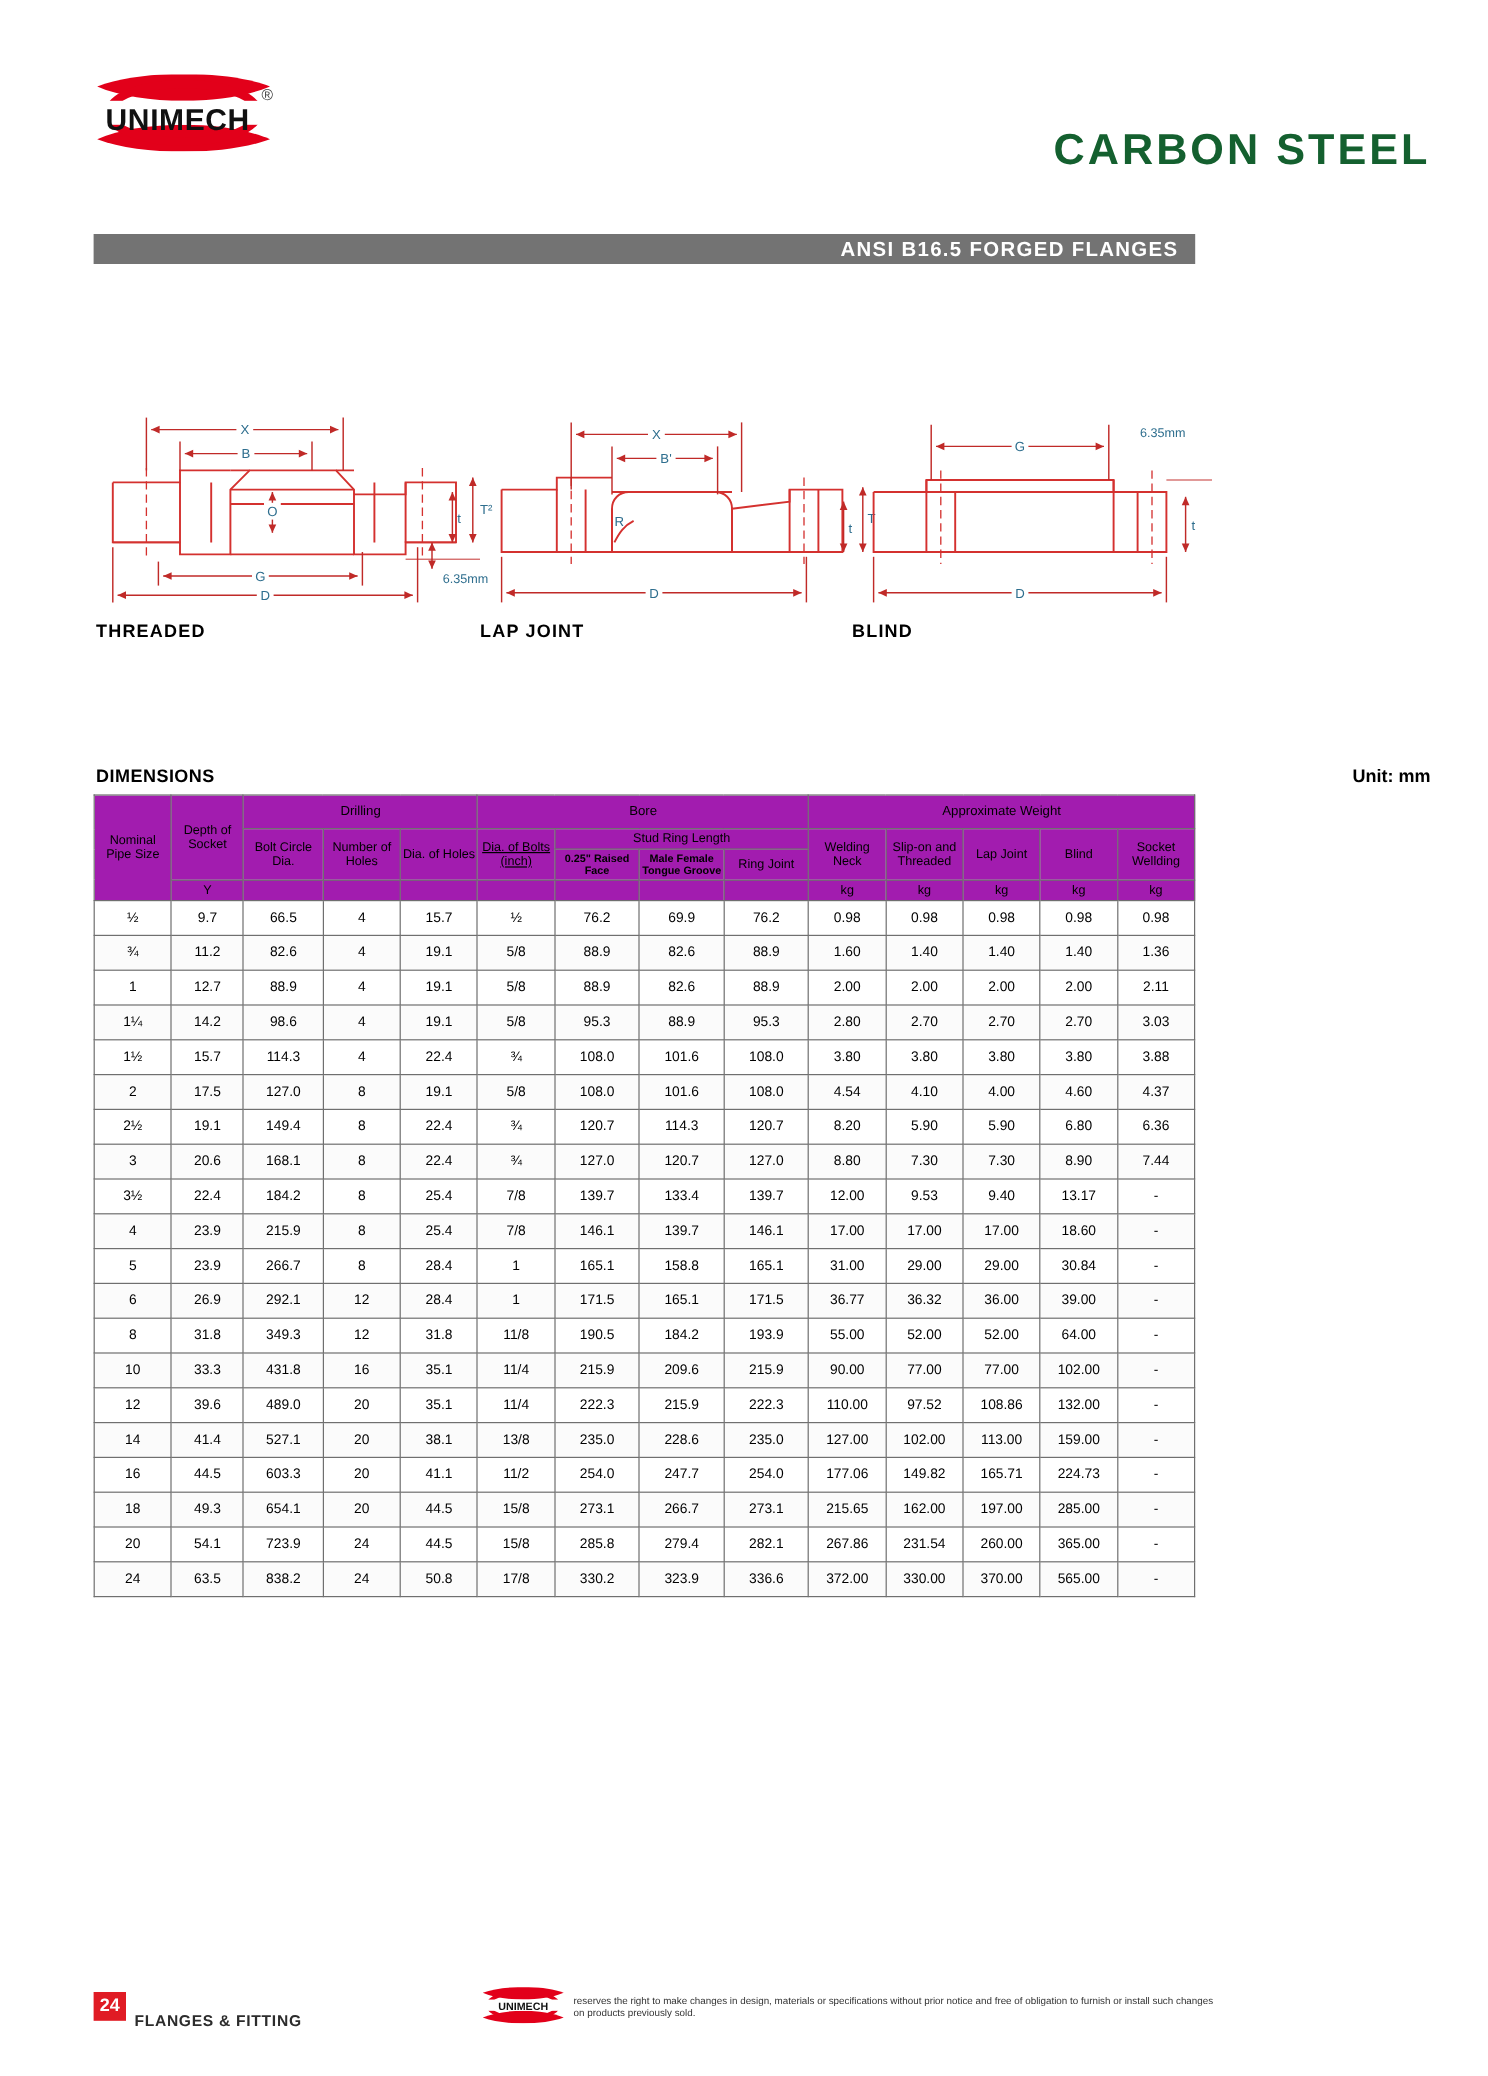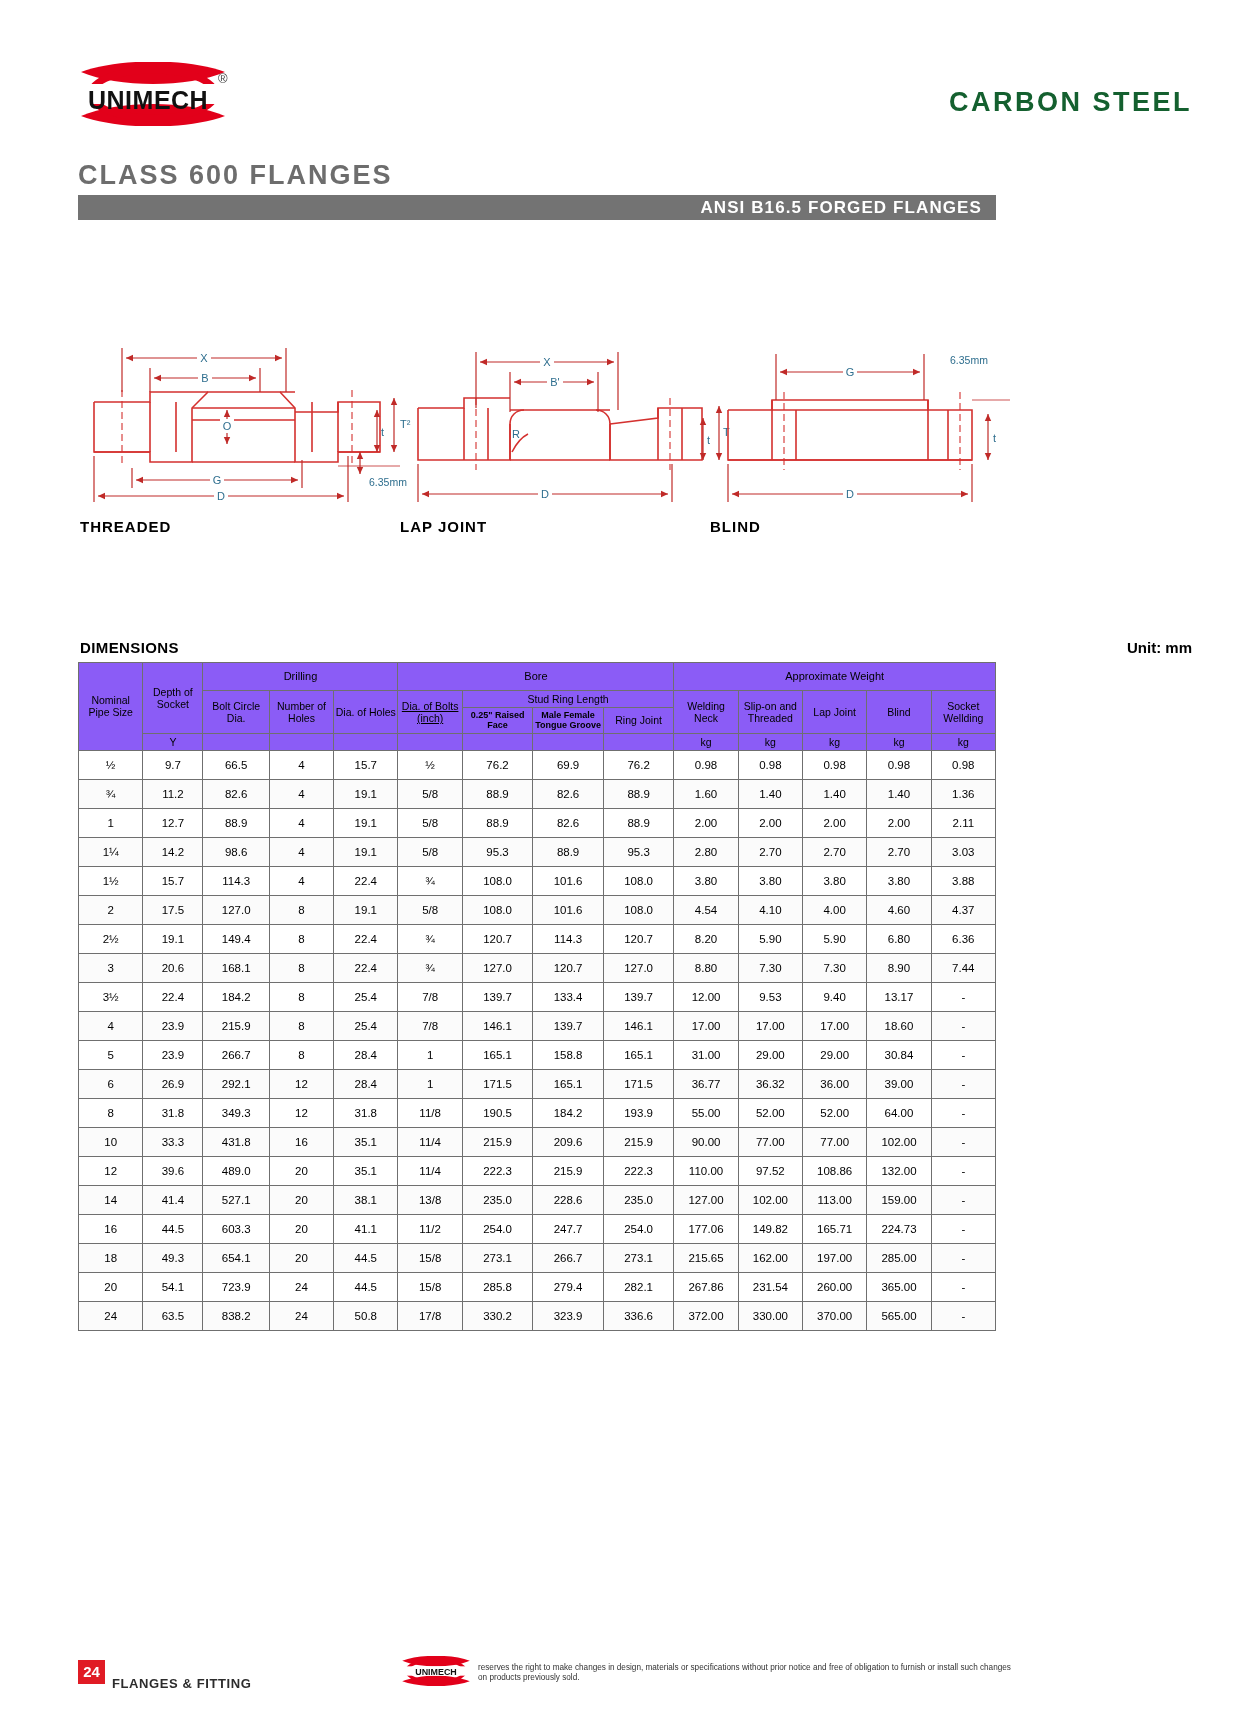--- a/index.html
+++ b/index.html
@@ -25,22 +25,22 @@
   }
   .logo-reg { position:absolute; left:140px; top:9px; font-size:13px; color:#444; }
 
   .class-title {
     position:absolute; left:78px; top:160px;
     font-size:27px; font-weight:bold; letter-spacing:2px;
     color:#6d6d6d;
   }
 
   .material-title {
-    position:absolute; right:48px; top:87px;
-    font-size:27px; font-weight:bold; letter-spacing:2.5px;
+    position:absolute; right:48px; top:104px;
+    font-size:36px; font-weight:bold; letter-spacing:2.5px;
     color:#14602f;
   }
 
   .green-band {
     position:absolute; left:78px; top:195px;
     width:918px; height:25px;
     background:#737373;
   }
   .green-band-text {
     position:absolute; right:14px; top:3px;
@@ -75,21 +75,21 @@
     font-size:11px;
   }
   table.dims th, table.dims td {
     border:1px solid #6f6f6f;
     text-align:center;
     vertical-align:middle;
     font-weight:normal;
     padding:0;
   }
   table.dims thead th {
-    background:#8b5cf6;
+    background:#a21caf;
     font-size:10.5px;
     line-height:1.15;
     padding:2px 1px;
     color:#000;
   }
   table.dims thead th.grp { height:28px; font-size:11px; }
   table.dims thead th.sml { font-size:9px; font-weight:bold; }
   table.dims tbody td { height:29px; font-size:11.5px; background:#fff; }
   table.dims tbody tr:nth-child(even) td { background:#fbfbfb; }
   .c-first { width:62px; }
@@ -129,21 +129,20 @@
     <svg class="logo-mark" viewBox="0 0 150 64">
       <path d="M3 10 C 40 -4, 110 -4, 147 10 C 110 26, 40 26, 3 10 Z" fill="#e2001a"></path>
       <path d="M3 54 C 40 68, 110 68, 147 54 C 110 38, 40 38, 3 54 Z" fill="#e2001a"></path>
       <ellipse cx="75" cy="32" rx="62" ry="24" fill="none" stroke="#e2001a" stroke-width="7"></ellipse>
       <rect x="6" y="22" width="138" height="20" fill="#ffffff"></rect>
     </svg>
     <div class="logo-word">UNIMECH</div>
     <div class="logo-reg">®</div>
   </div>
 
-  <div class="class-title">CLASS 600 FLANGES</div>
   <div class="material-title">CARBON STEEL</div>
 
   <div class="green-band">
     <div class="green-band-text">ANSI B16.5 FORGED FLANGES</div>
   </div>
 </div>
 
 <div class="diagrams">
 
   <div class="diagram dg1">

